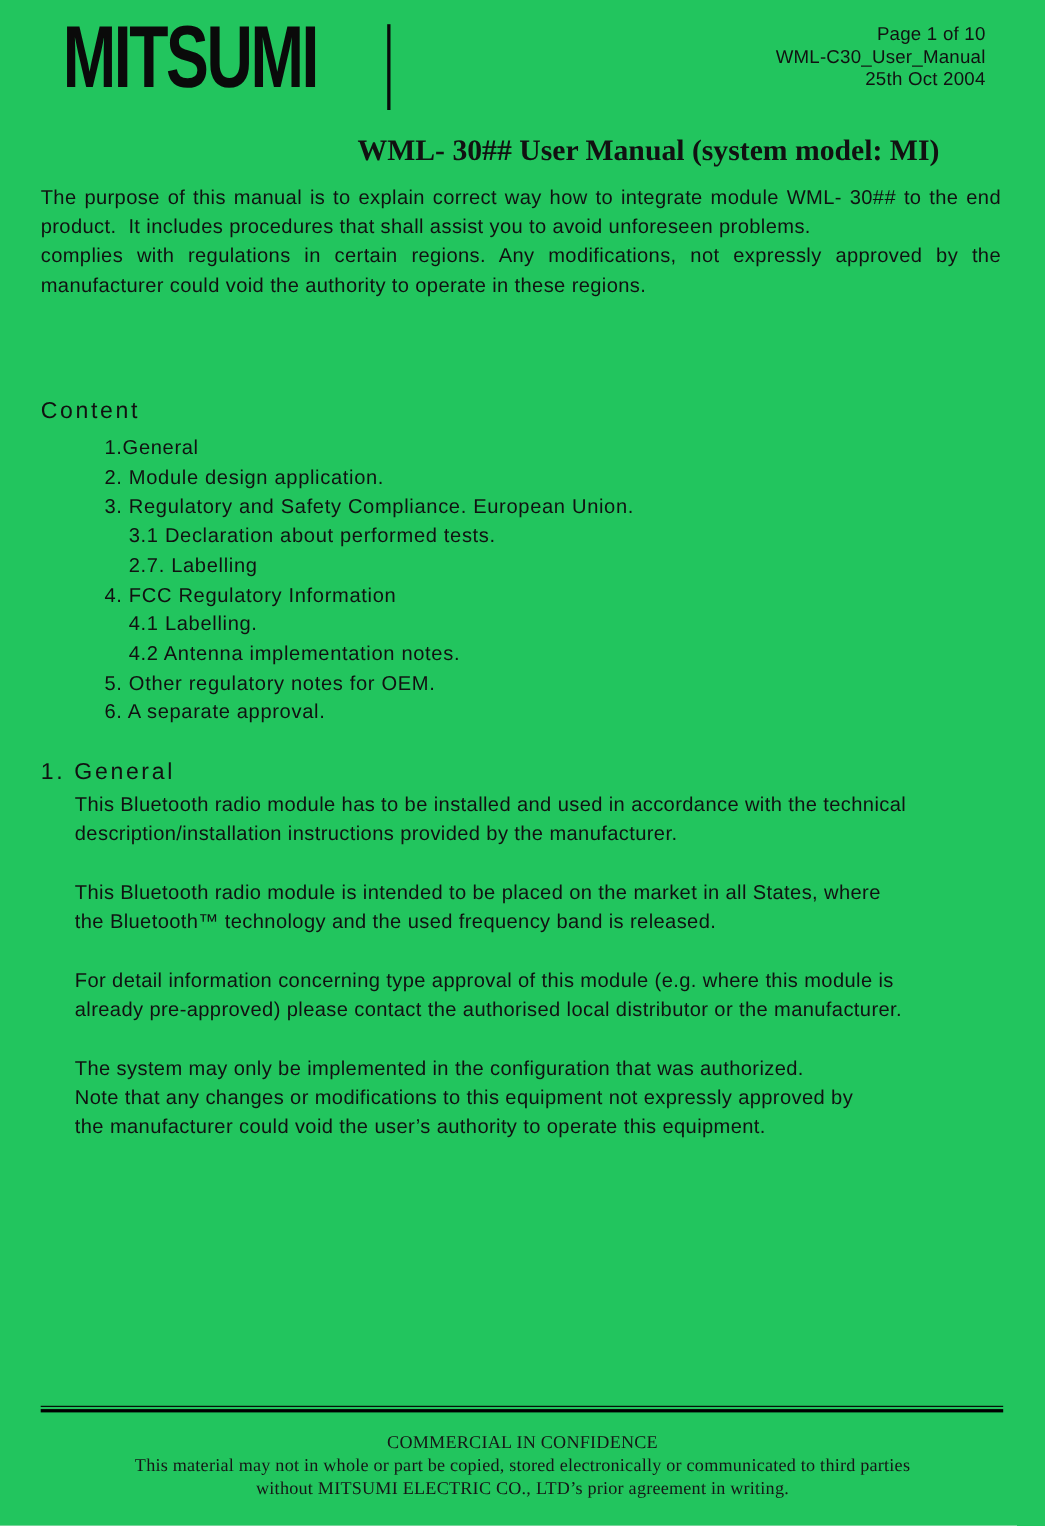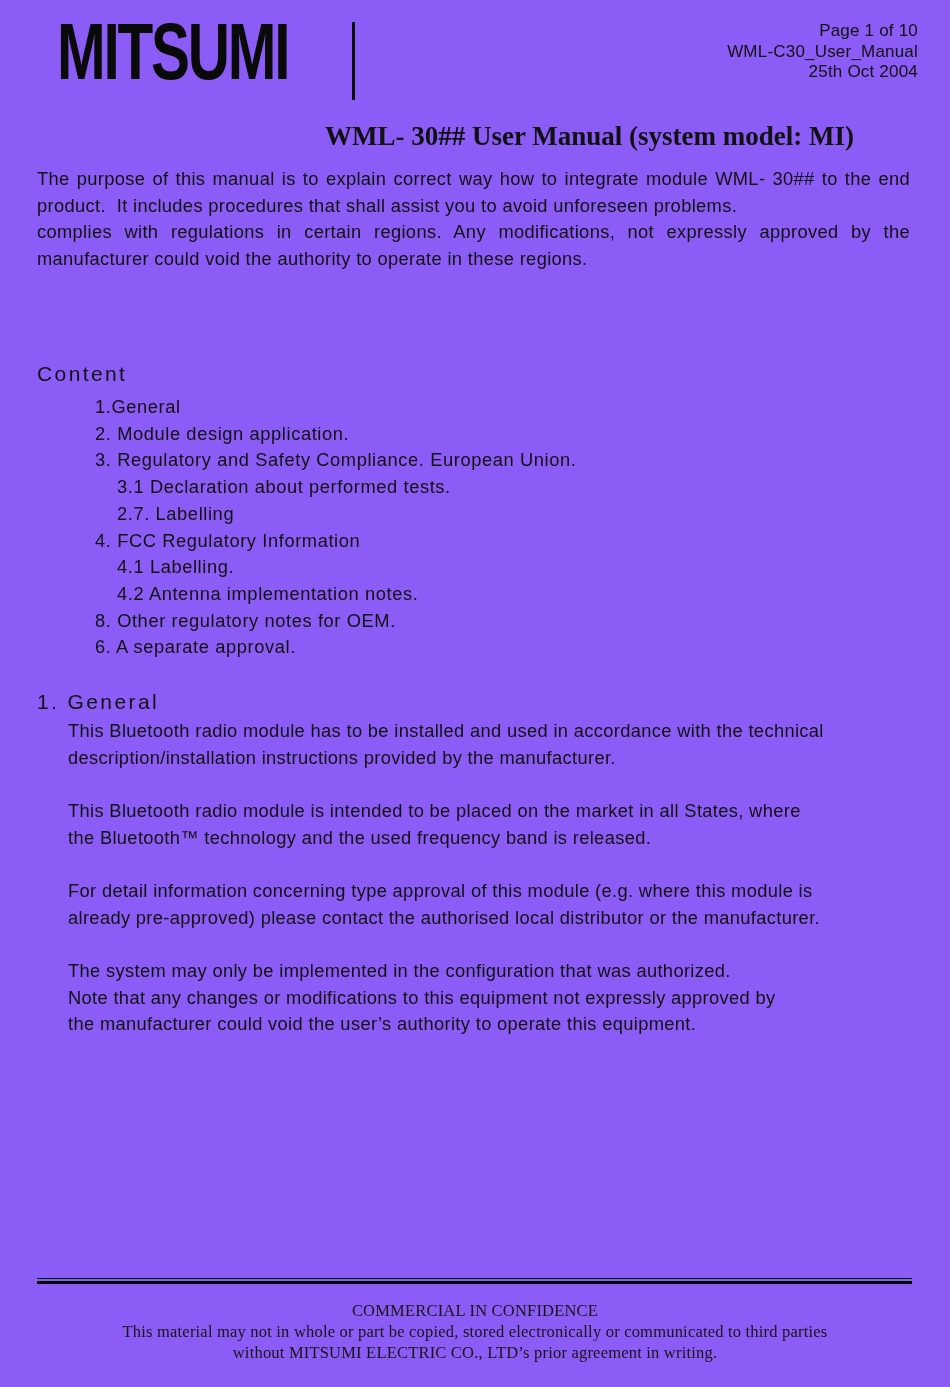--- a/index.html
+++ b/index.html
@@ -1,21 +1,21 @@
 <!DOCTYPE html>
 <html><head>
 <meta charset="utf-8">
 <style>
   html, body { margin: 0; padding: 0; background: #e8e8e8; }
   .page {
     position: relative;
     width: 950px;
     height: 1387px;
     margin: 0 auto;
-    background: #8b5cf6;
+    background: #22c55e;
     color: #111111;
     font-family: "Liberation Sans", sans-serif;
     overflow: hidden;
   }
 
   
   .logo {
     position: absolute;
     left: 57px;
     top: 12px;
@@ -31,21 +31,21 @@
   .logo-bar {
     position: absolute;
     left: 352px;
     top: 22px;
     width: 2.5px;
     height: 78px;
     background: #0a0a0a;
   }
   .meta {
     position: absolute;
-    right: 32px;
+    right: 54px;
     top: 21px;
     text-align: right;
     font-size: 17px;
     line-height: 20.5px;
     letter-spacing: 0.2px;
   }
 
   
   .title {
     position: absolute;
@@ -152,21 +152,21 @@
     <h2 class="sec-heading">Content</h2>
     <div class="toc">
       <div class="ti l1">1.General</div>
       <div class="ti l1">2. Module design application.</div>
       <div class="ti l1">3. Regulatory and Safety Compliance. European Union.</div>
       <div class="ti l2">3.1 Declaration about performed tests.</div>
       <div class="ti l2">2.7. Labelling</div>
       <div class="ti l1">4. FCC Regulatory Information</div>
       <div class="ti l2">4.1 Labelling.</div>
       <div class="ti l2">4.2 Antenna implementation notes.</div>
-      <div class="ti l1">8. Other regulatory notes for OEM.</div>
+      <div class="ti l1">5. Other regulatory notes for OEM.</div>
       <div class="ti l1">6. A separate approval.</div>
     </div>
   </section>
 
   <section class="general-sec">
     <h2 class="sec-heading">1. General</h2>
     <div class="gblocks">
       <div class="block">
         <div class="pl">This Bluetooth radio module has to be installed and used in accordance with the technical</div>
         <div class="pl">description/installation instructions provided by the manufacturer.</div>

